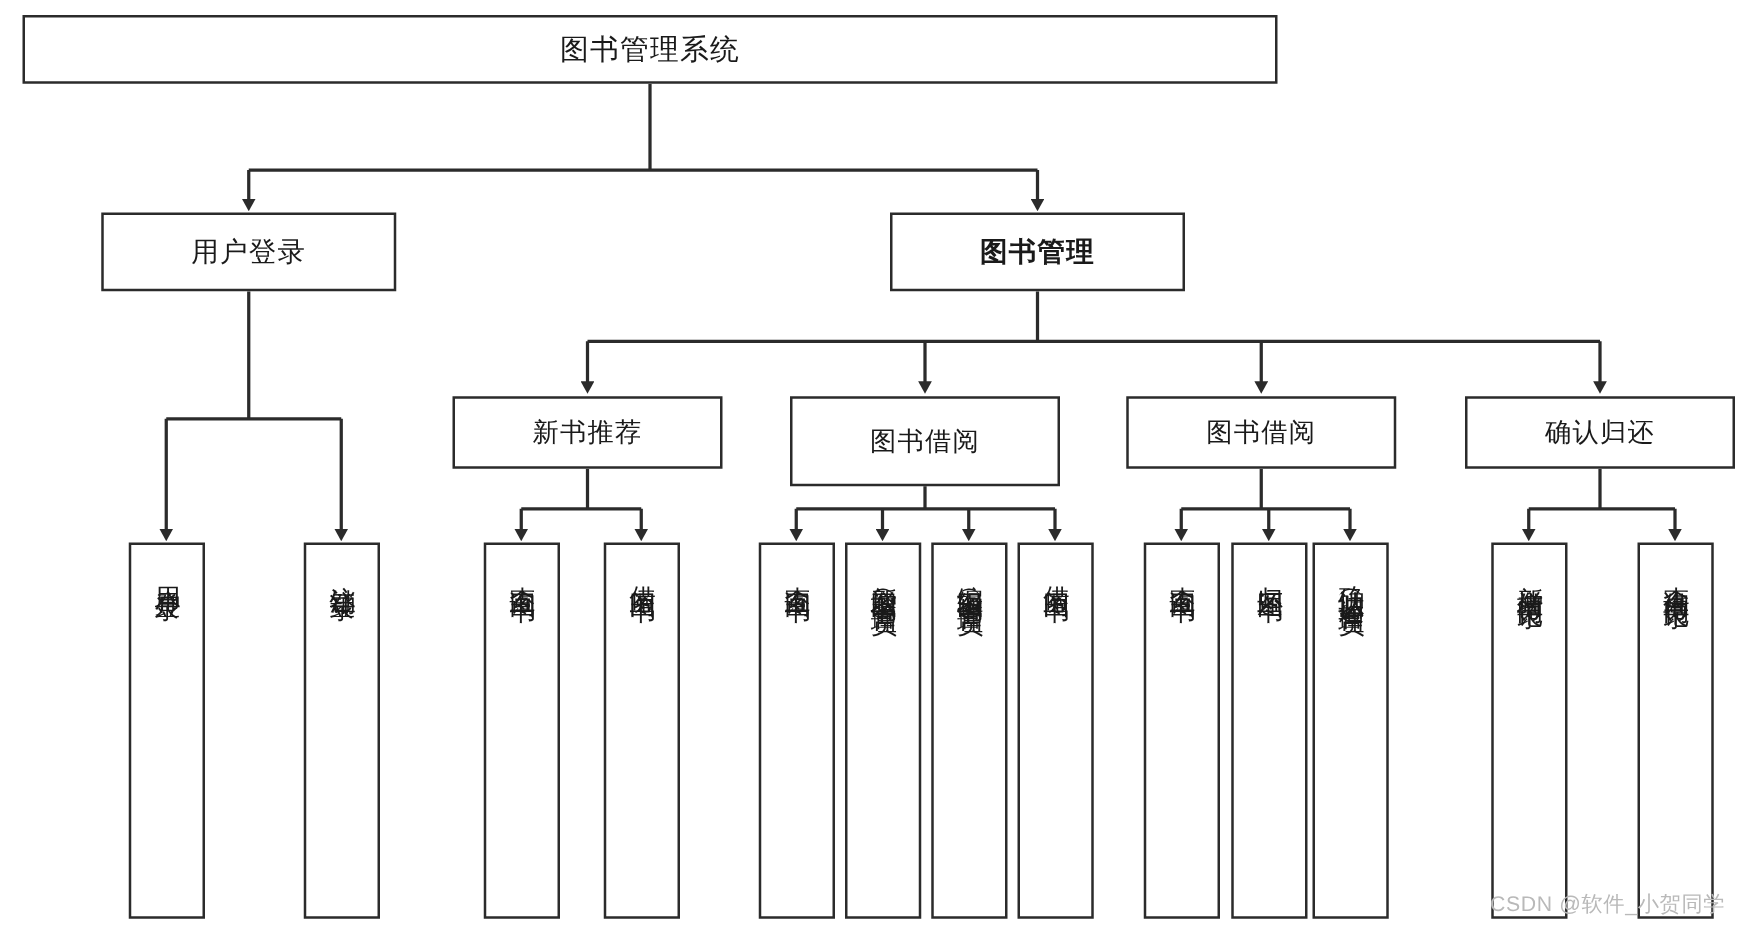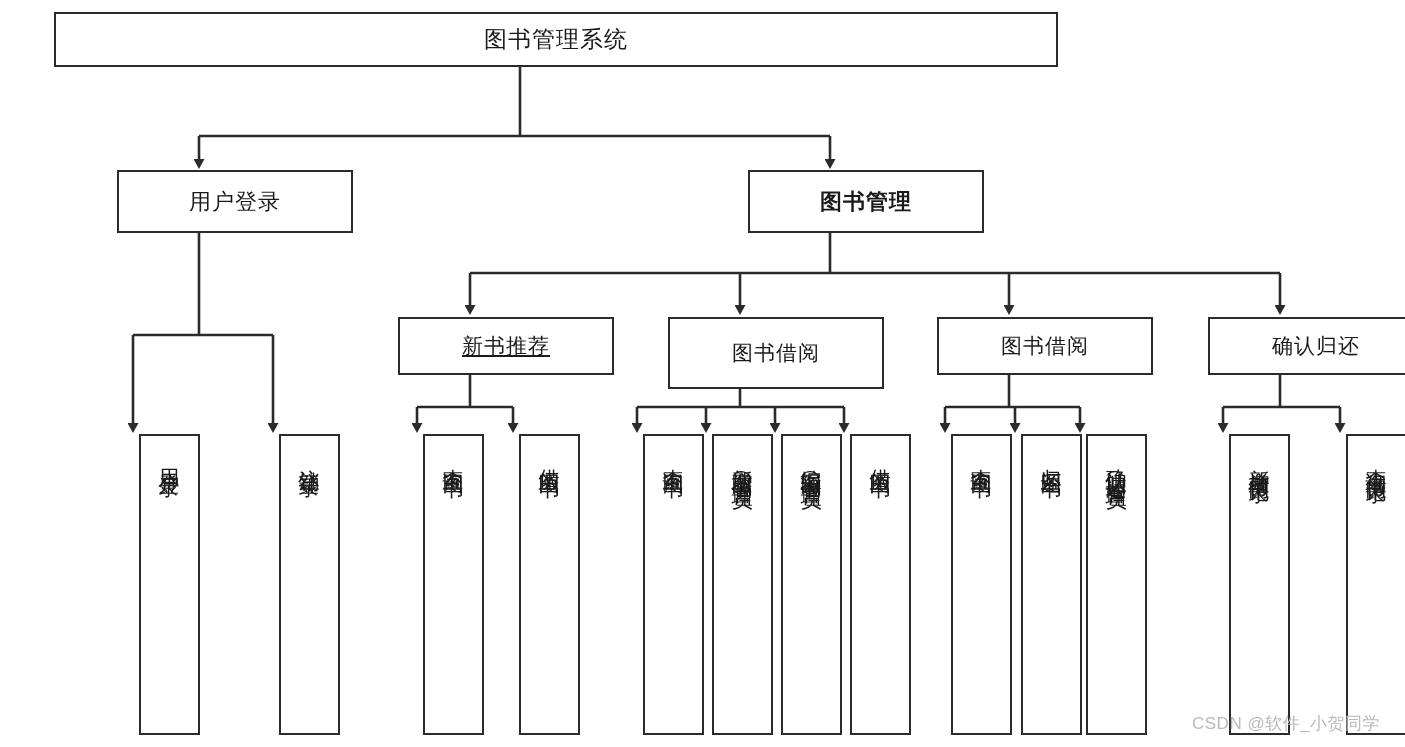--- a/index.html
+++ b/index.html
@@ -28,21 +28,20 @@
   .node {
     position: absolute;
     box-sizing: border-box;
     background: #ffffff;
     border: 2px solid #2b2b2b;
     display: flex;
     align-items: center;
     justify-content: center;
     color: #1a1a1a;
     z-index: 2;
-    margin-left: 36px;
   }
   .node.root {
     font-size: 23px;
   }
   .node.lvl2 {
     font-size: 22px;
   }
   .node.lvl3 {
     font-size: 21px;
   }
@@ -134,21 +133,21 @@
   </div>
 
   <div class="node lvl2" style="left:81px; top:170px; width:236px; height:63px;">
     <span class="htext">用户登录</span>
   </div>
 
   <div class="node lvl2" style="left:712px; top:170px; width:236px; height:63px;font-weight:bold;">
     <span class="htext">图书管理</span>
   </div>
 
-  <div class="node lvl3" style="left:362px; top:317px; width:216px; height:58px;text-decoration:underline;">
+  <div class="node lvl3" style="left:362px; top:317px; width:216px; height:58px;">
     <span class="htext">新书推荐</span>
   </div>
 
   <div class="node lvl3" style="left:632px; top:317px; width:216px; height:72px;">
     <span class="htext">图书借阅</span>
   </div>
 
   <div class="node lvl3" style="left:901px; top:317px; width:216px; height:58px;">
     <span class="htext">图书借阅</span>
   </div>

